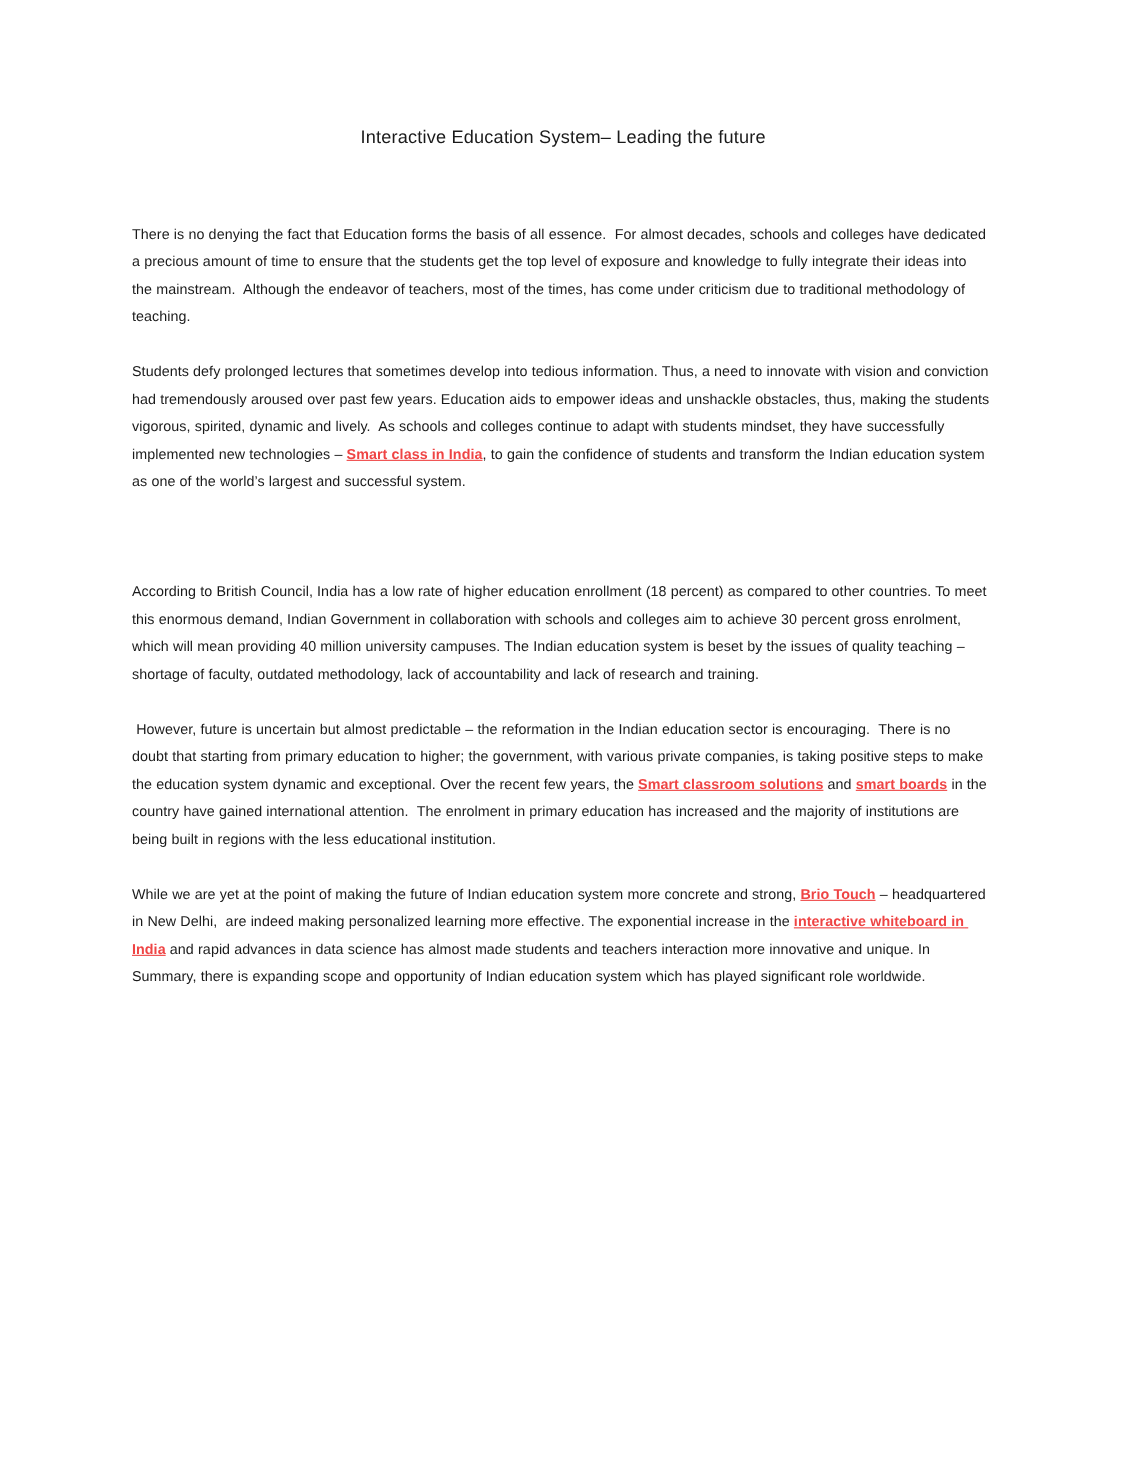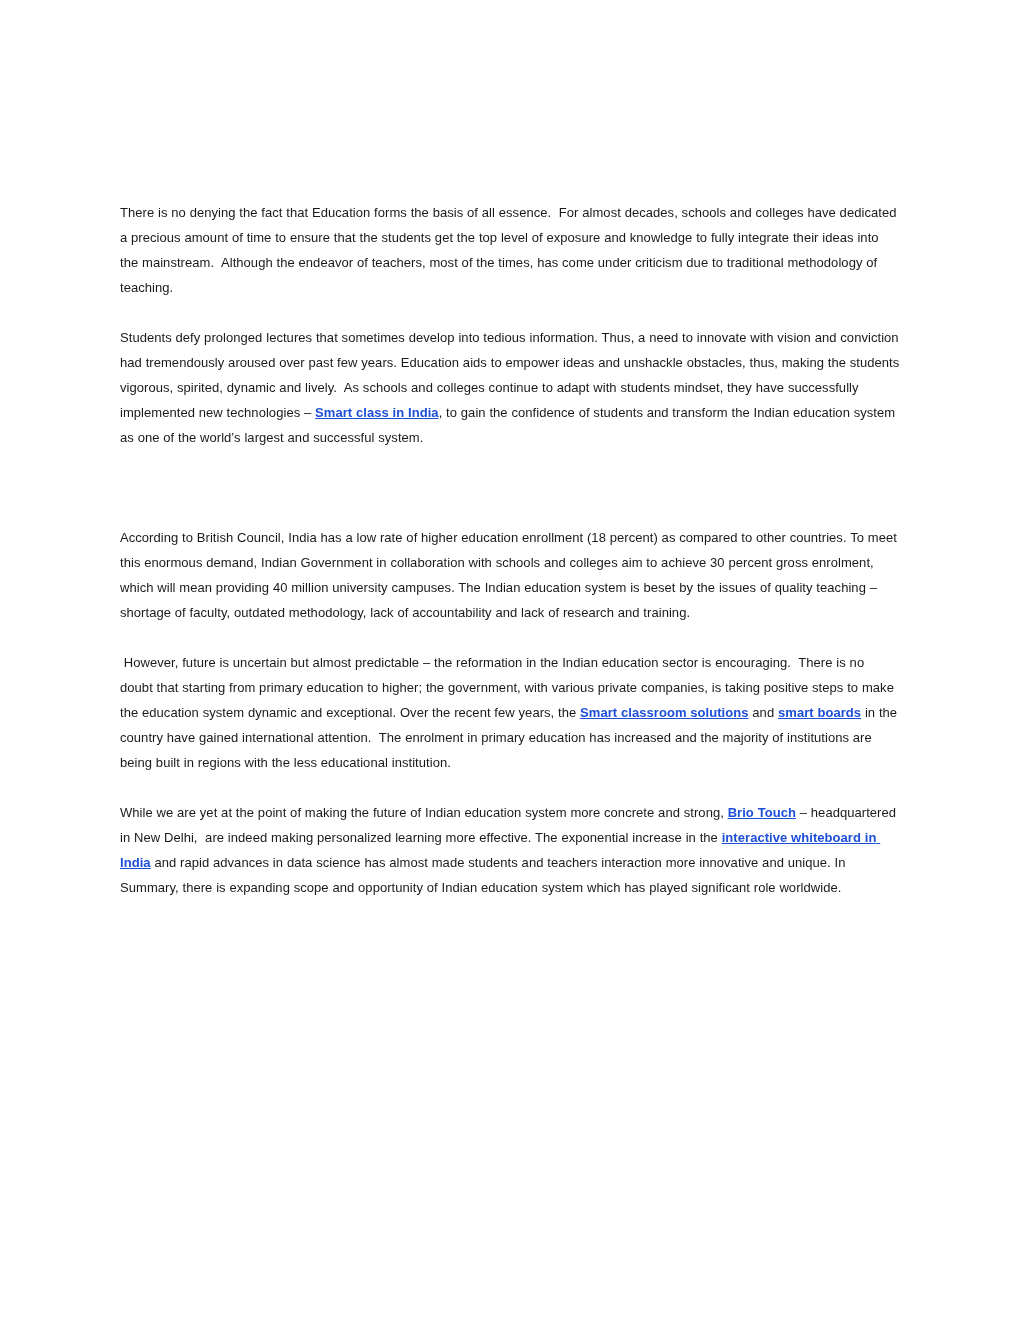--- a/index.html
+++ b/index.html
@@ -47,31 +47,32 @@
     white-space: pre-wrap;
     word-spacing: 0.01em;
   }
   p.gap-small {
     margin-bottom: 25px;
   }
   p.gap-large {
     margin-bottom: 75px;
   }
   a.doclink {
-    color: #1d4ed8;
+    color: #ef4444;
     font-weight: bold;
     text-decoration: underline;
     cursor: pointer;
   }
 </style>
 </head>
 <body>
 
 <div class="page">
 
+  <div class="doc-title">Interactive Education System– Leading the future</div>
 
   <div class="body-block">
 
     <p class="para gap-small"><span>There is no denying the fact that Education forms the basis of all essence.  For almost decades, schools and colleges have dedicated a precious amount of time to ensure that the students get the top level of exposure and knowledge to fully integrate their ideas into the mainstream.  Although the endeavor of teachers, most of the times, has come under criticism due to traditional methodology of teaching.</span></p>
 
     <p class="para gap-large"><span>Students defy prolonged lectures that sometimes develop into tedious information. Thus, a need to innovate with vision and conviction had tremendously aroused over past few years. Education aids to empower ideas and unshackle obstacles, thus, making the students vigorous, spirited, dynamic and lively.  As schools and colleges continue to adapt with students mindset, they have successfully implemented new technologies – </span><a class="doclink" href="#">Smart class in India</a><span>, to gain the confidence of students and transform the Indian education system as one of the world’s largest and successful system.</span></p>
 
     <p class="para gap-small"><span>According to British Council, India has a low rate of higher education enrollment (18 percent) as compared to other countries. To meet this enormous demand, Indian Government in collaboration with schools and colleges aim to achieve 30 percent gross enrolment, which will mean providing 40 million university campuses. The Indian education system is beset by the issues of quality teaching – shortage of faculty, outdated methodology, lack of accountability and lack of research and training.</span></p>
 
     <p class="para gap-small"><span> However, future is uncertain but almost predictable – the reformation in the Indian education sector is encouraging.  There is no doubt that starting from primary education to higher; the government, with various private companies, is taking positive steps to make the education system dynamic and exceptional. Over the recent few years, the </span><a class="doclink" href="#">Smart classroom solutions</a><span> and </span><a class="doclink" href="#">smart boards</a><span> in the country have gained international attention.  The enrolment in primary education has increased and the majority of institutions are being built in regions with the less educational institution.</span></p>

